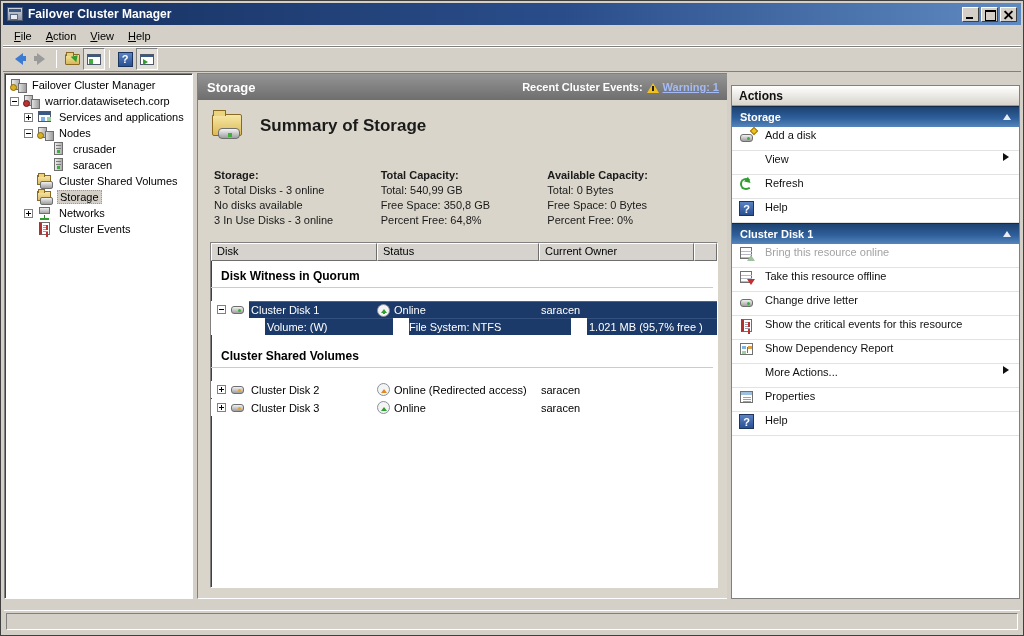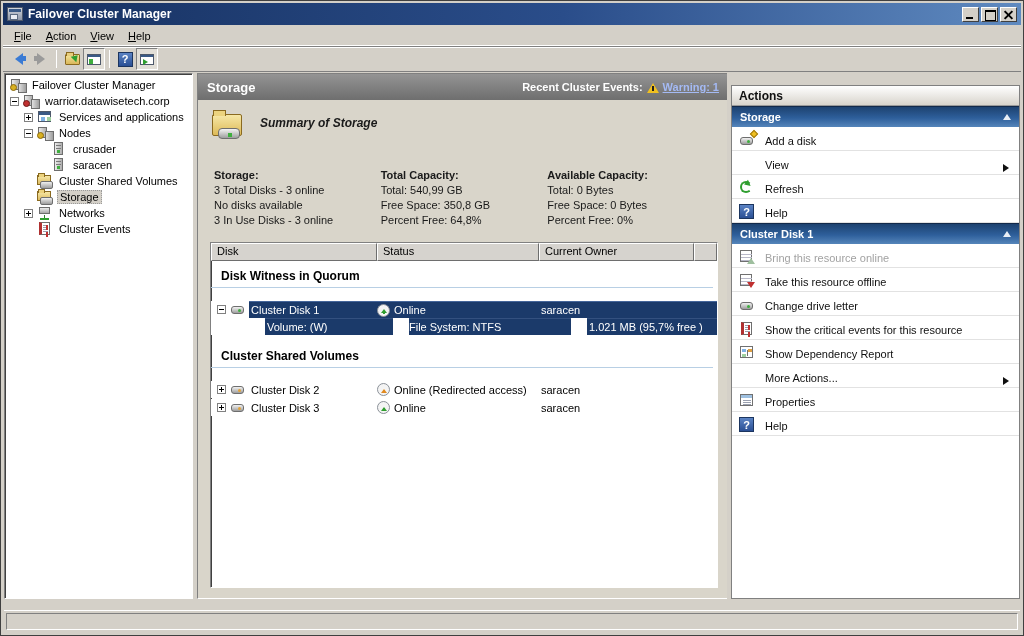--- a/index.html
+++ b/index.html
@@ -90,21 +90,21 @@
   .warn-tri::after { content:""; position:absolute; left:-1px; top:3px; width:2px; height:5px; background:#202020; }
   .warning-link { color:#a4baf4; text-decoration:underline; font-weight:bold; }
 
   .summary { padding:10px 14px 0 14px; flex:none; }
   .sum-title-row { display:flex; align-items:flex-start; gap:14px; }
   .big-icon { width:34px; height:32px; position:relative; flex:none; }
   .big-icon .bf { position:absolute; left:0; top:4px; width:30px; height:22px; background:linear-gradient(#f6e7a6,#ddba58); border:1px solid #8a6a20; border-radius:2px; }
   .big-icon .bf::before { content:""; position:absolute; top:-5px; left:0; width:11px; height:5px; background:#ecd37e; border:1px solid #8a6a20; border-bottom:none; }
   .big-icon .bd { position:absolute; left:6px; top:18px; width:22px; height:11px; background:linear-gradient(#f4f4f4,#9e9e9e); border:1px solid #6e6e6e; border-radius:4px; }
   .big-icon .bd::after { content:""; position:absolute; left:9px; bottom:1px; width:4px; height:4px; background:#3fae3f; }
-  .sum-heading { font-weight:bold; font-size:12px; padding-top:6px; color:#1a1a1a;font-style:italic; }
+  .sum-heading { font-weight:bold; font-size:17px; padding-top:6px; color:#1a1a1a; }
   .sum-cols { display:flex; margin:26px 0 0 2px; }
   .sum-col { width:176px; line-height:15px; color:#1a1a1a; }
   .sum-col .ch { font-weight:bold; }
 
   .listview { margin:14px 10px 10px 12px; flex:1; background:#fff; border:1px solid; border-color:#808080 #fff #fff #808080; box-shadow:1px 1px 0 #404040 inset; overflow:hidden; display:flex; flex-direction:column; }
   .lv-header { height:18px; flex:none; display:flex; background:#d6d3ce; }
   .lv-hcell { border:1px solid; border-color:#fff #6e6e6e #6e6e6e #fff; padding:1px 5px; color:#000; background:#d6d3ce; }
   .c-disk { width:166px; flex:none; } .c-status { width:162px; flex:none; } .c-owner { width:155px; flex:none; } .c-fill { flex:1; }
   .lv-body { flex:1; position:relative; padding-top:2px; }
   .lv-group { font-weight:bold; font-size:12px; padding:6px 0 4px 10px; border-bottom:1px solid #b8cfe4; margin-right:4px; }
@@ -120,21 +120,21 @@
   .status-ico::after { content:""; position:absolute; left:4.5px; top:6px; width:2px; height:3px; background:#2f9e2f; }
   .status-ico.orange::before { border-bottom-color:#e08a20; } .status-ico.orange::after { background:#e08a20; }
   .vol-indent { width:38px; flex:none; height:100%; background:#fff; }
   .lv-row .lbl { padding-left:2px; }
 
   
   .actions-pane { position:absolute; right:0; top:12px; width:289px; bottom:6px; background:#fff; border:1px solid #808080; display:flex; flex-direction:column; }
   .actions-title { height:20px; flex:none; background:linear-gradient(#ffffff,#d8d4cc); border-bottom:1px solid #9a9a9a; font-weight:bold; font-size:12px; display:flex; align-items:center; padding-left:7px; color:#101010; }
   .section-header { height:21px; flex:none; background:linear-gradient(180deg,#1d4270 0%,#2e5f9b 55%,#5585ba 100%); border-top:1px solid #12294a; color:#fff; font-weight:bold; display:flex; align-items:center; justify-content:space-between; padding:0 8px; }
   .collapse-arrow { width:0; height:0; border:4px solid transparent; border-bottom:6px solid #e8eef6; position:relative; top:-2px; }
-  .action-item { min-height:24px; display:flex; align-items:flex-end; padding:2px 6px 2px 7px; border-bottom:1px solid #e2e2e2; color:#101010; }
+  .action-item { min-height:24px; display:flex; align-items:flex-start; padding:2px 6px 2px 7px; border-bottom:1px solid #e2e2e2; color:#101010; }
   .action-item .ai-ico { width:18px; flex:none; margin-right:8px; position:relative; height:16px; }
   .action-item .ai-lbl { flex:1; line-height:13px; }
   .action-item.disabled { color:#a2a2a2; }
   .action-item.disabled .i-grid::after { border-bottom-color:#9fbf9f; }
   .submenu-arrow { width:0; height:0; border:4px solid transparent; border-left:6px solid #101010; flex:none; }
   .i-grid { position:absolute; left:1px; top:1px; width:12px; height:12px; background:#fff; border:1px solid #707070; }
   .i-grid::before { content:""; position:absolute; left:0; top:3px; width:11px; height:1px; background:#b8b8c8; box-shadow:0 3px 0 #b8b8c8, 0 6px 0 #b8b8c8; }
   .i-grid::after { content:""; position:absolute; right:-4px; bottom:-3px; width:0; height:0; border:4px solid transparent; border-bottom:6px solid #2f9e2f; }
   .i-grid.off::after { border-bottom:none; border-top:6px solid #c03030; }
   .i-refresh { position:absolute; left:1px; top:1px; width:12px; height:12px; border:2px solid #2f9e2f; border-radius:50%; border-right-color:transparent; }

